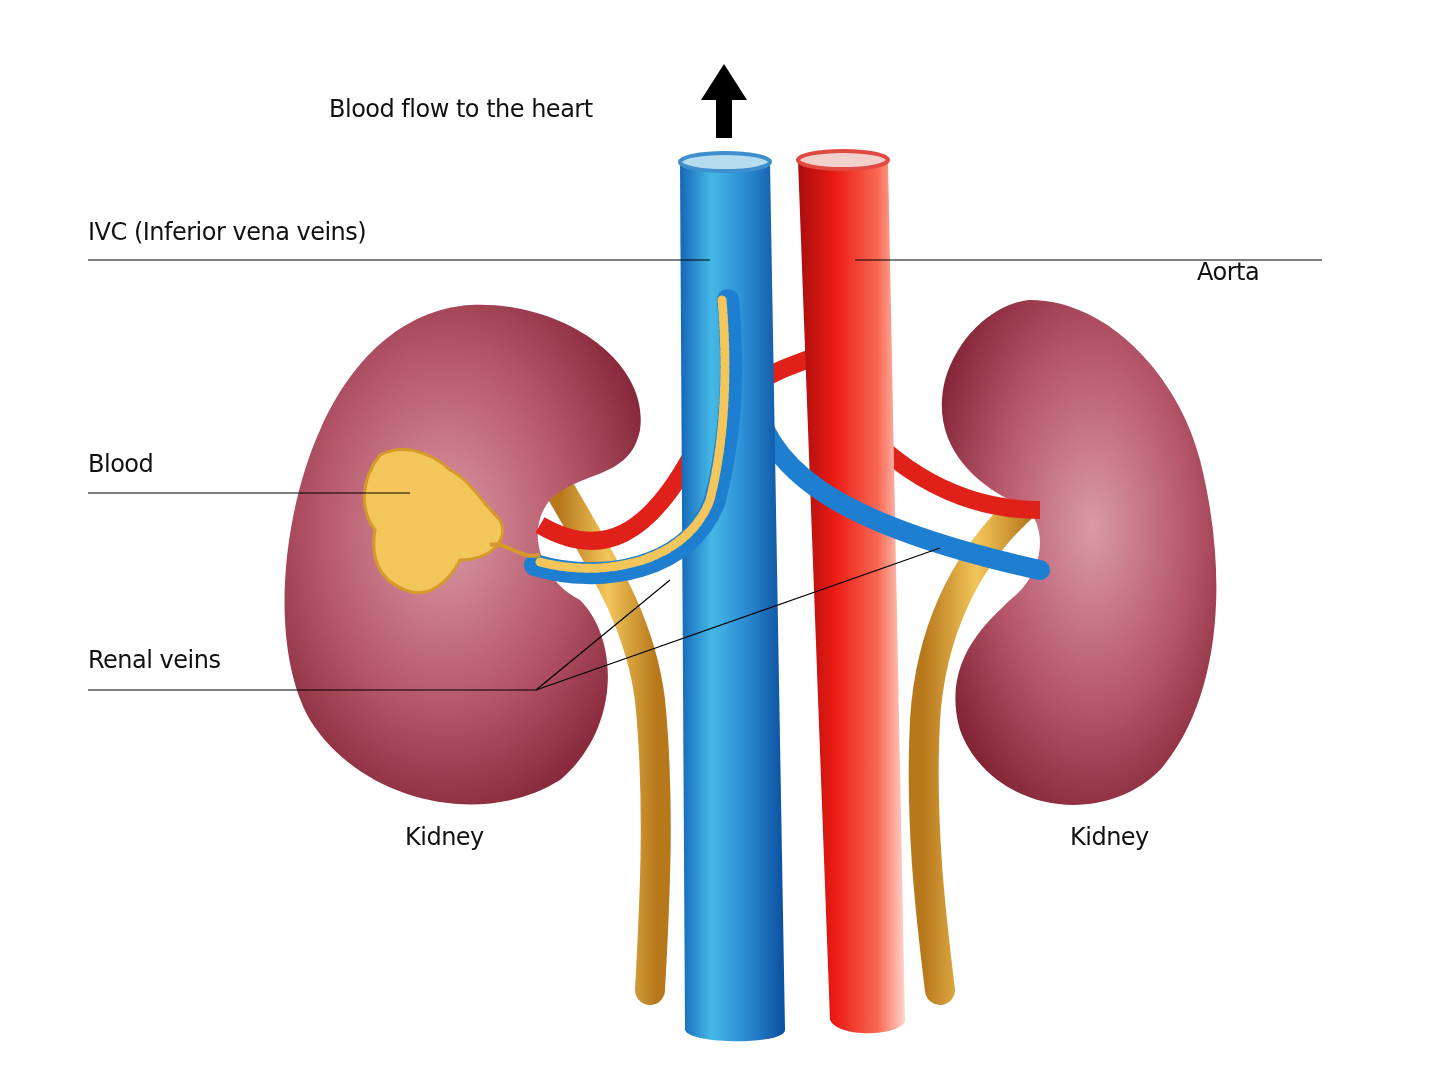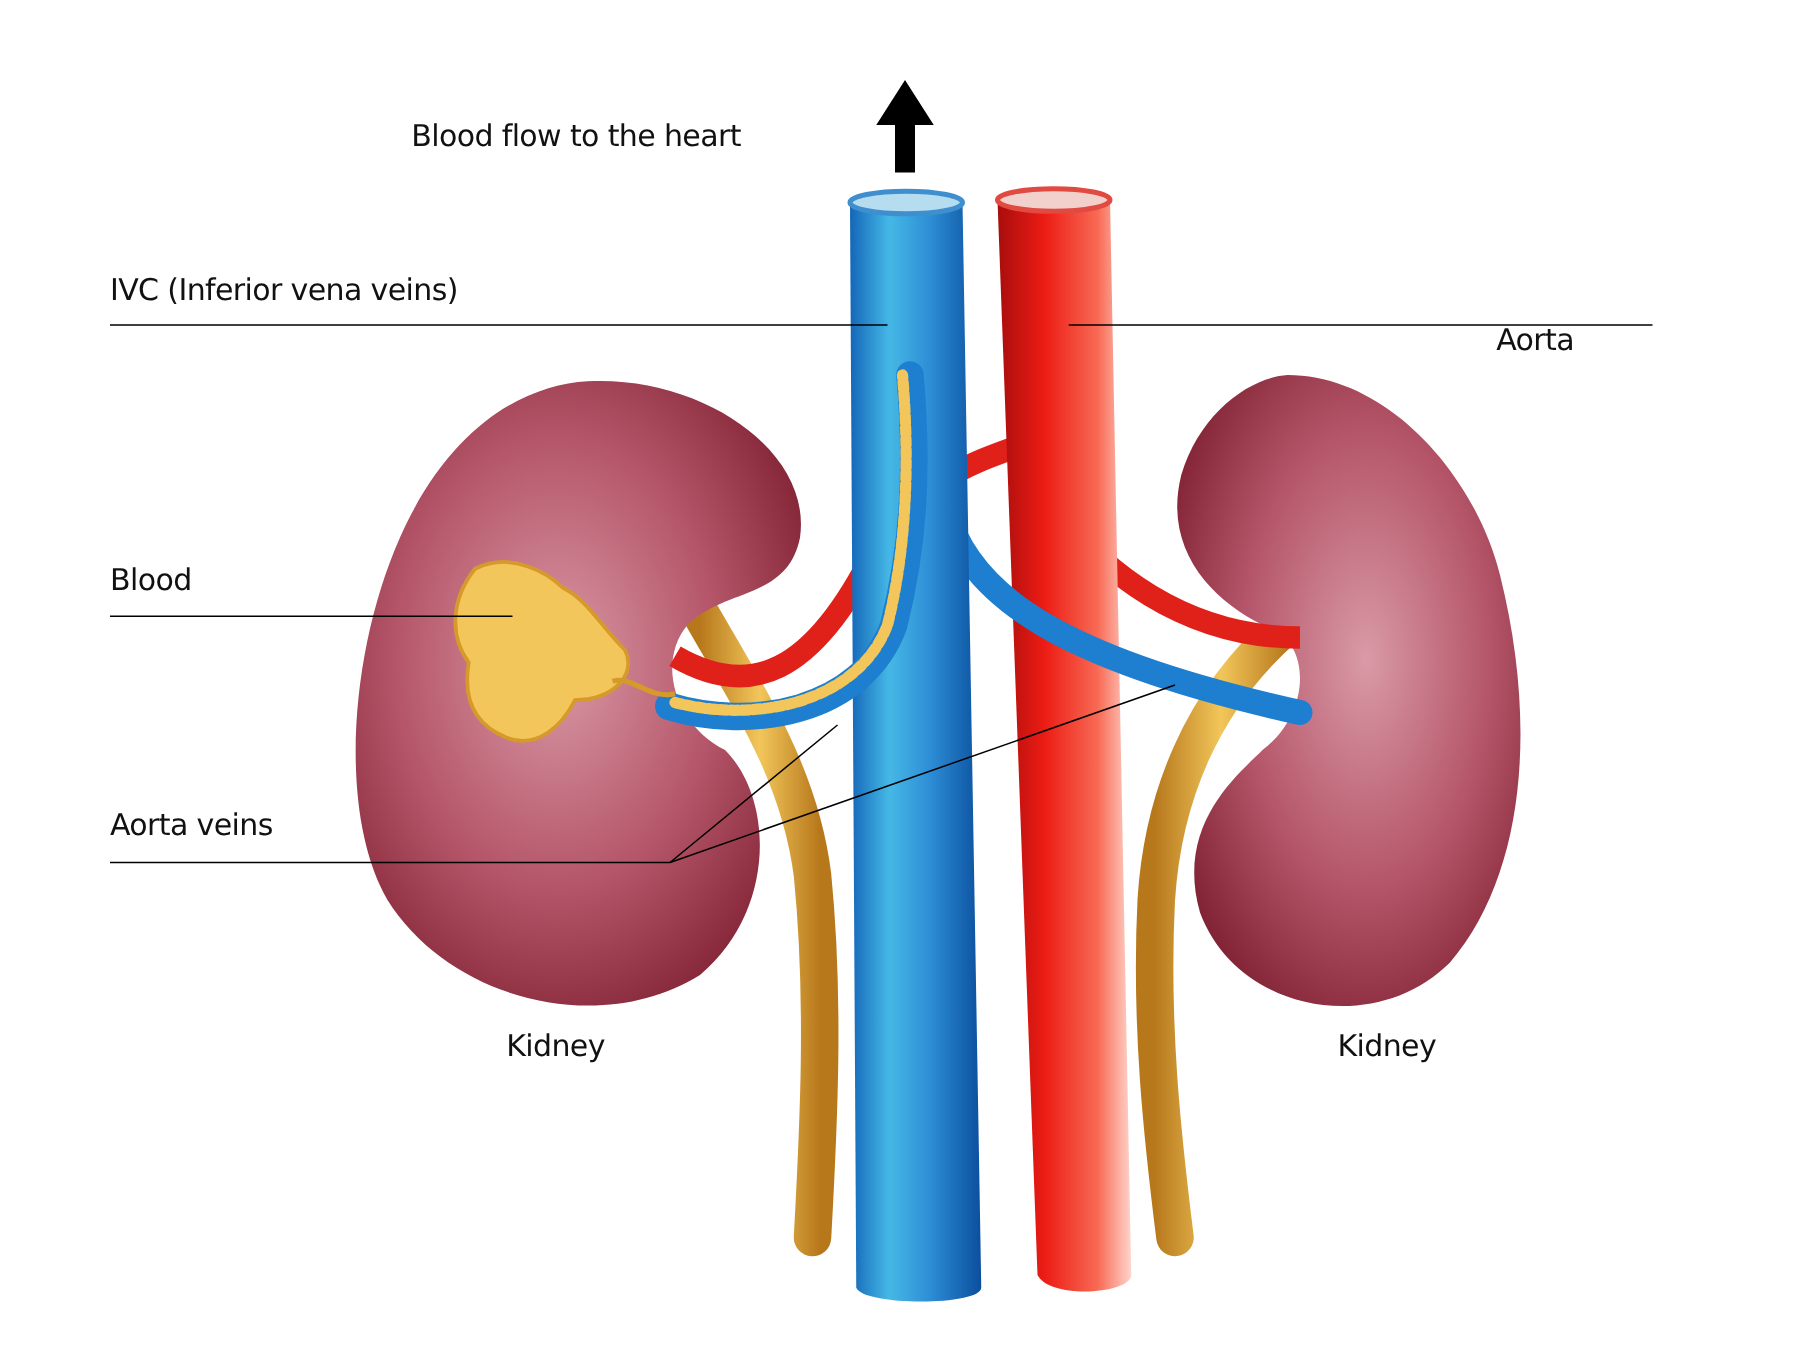--- a/index.html
+++ b/index.html
@@ -79,15 +79,15 @@
     <line x1="88" y1="690" x2="536" y2="690"></line>
     <line x1="536" y1="690" x2="670" y2="580"></line>
     <line x1="536" y1="690" x2="940" y2="548"></line>
   </g>
 </svg>
 
 <div class="label" style="left:329px; top:95px;">Blood flow to the heart</div>
 <div class="label" style="left:88px; top:218px;">IVC (Inferior vena veins)</div>
 <div class="label" style="left:1197px; top:216px;margin-top:42px;">Aorta</div>
 <div class="label" style="left:88px; top:450px;">Blood</div>
-<div class="label" style="left:88px; top:646px;">Aorta veins</div>
+<div class="label" style="left:88px; top:646px;">Renal veins</div>
 <div class="label" style="left:405px; top:823px;">Kidney</div>
 <div class="label" style="left:1070px; top:823px;">Kidney</div>
 
 </body></html>

